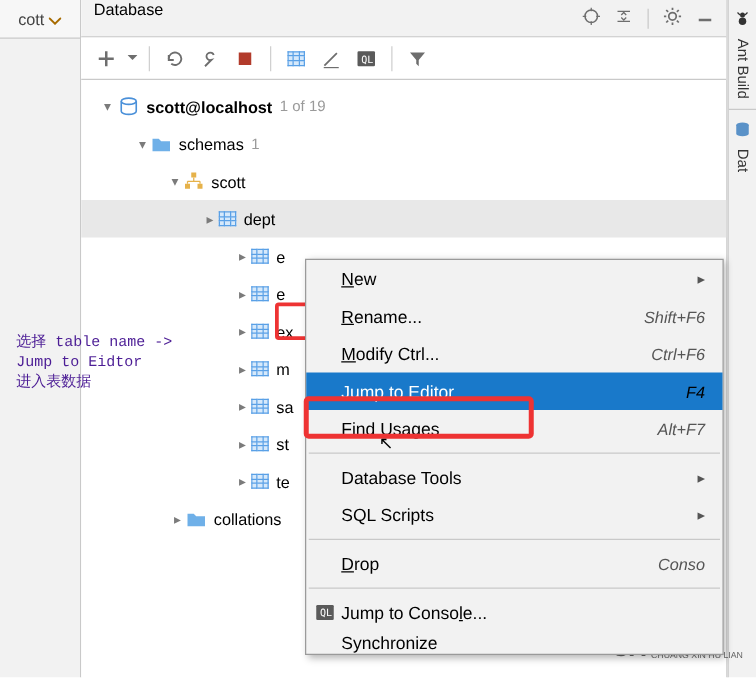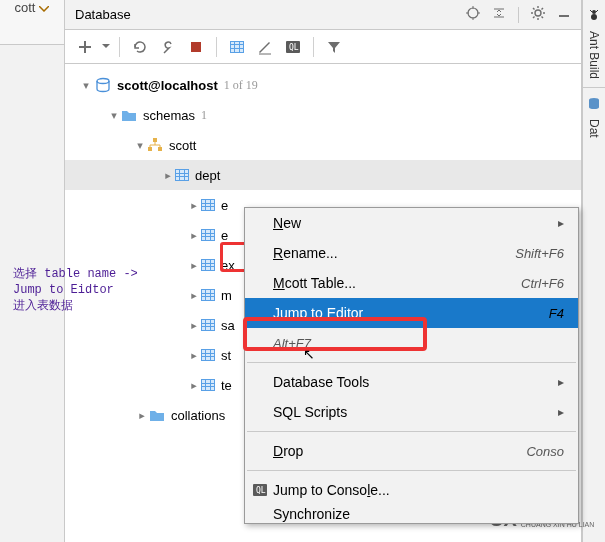--- a/index.html
+++ b/index.html
@@ -1,38 +1,38 @@
 <!DOCTYPE html>
 <html><head>
 <meta charset="utf-8">
 <style>
 * { box-sizing: border-box; margin: 0; padding: 0; }
 body { font-family: "Segoe UI", Arial, sans-serif; font-size: 13px; background: #fff; width: 605px; height: 542px; overflow: hidden; position: relative; color: #000; }
 
 .left-panel { position: absolute; left: 0; top: 0; width: 65px; height: 542px; background: #f2f2f2; border-right: 1px solid #c9c9c9; }
-.left-top-cell { border-bottom: 1px solid #c9c9c9; height: 45px; display: flex; align-items: flex-start; justify-content: center; background: #f7f7f7; }
+.left-top-cell { border-bottom: 1px solid #c9c9c9; height: 31px; display: flex; align-items: center; justify-content: center; background: #f7f7f7; }
 .left-top-cell span { font-size: 13px; color: #444; }
 .left-dropdown-chev { margin-left: 4px; }
 
 .main-panel { position: absolute; left: 65px; top: 0; right: 23px; bottom: 0; background: #fff; border-right: 1px solid #c9c9c9; display: flex; flex-direction: column; }
-.main-header { height: 30px; border-bottom: 1px solid #c9c9c9; background: #f2f2f2; display: flex; align-items: center; padding: 0 10px; }
+.main-header { height: 30px; border-bottom: 1px solid #c9c9c9; background: #f2f2f2; display: flex; padding: 0 10px; }
 .main-header-title { flex: 1; font-size: 13px; color: #000; }
 .header-icons { display: flex; gap: 12px; align-items: center; }
 
 .toolbar { height: 34px; border-bottom: 1px solid #c9c9c9; display: flex; align-items: center; padding: 0 8px; gap: 4px; background: #fff; }
 .toolbar .sep { width: 1px; height: 20px; background: #d0d0d0; margin: 0 4px; }
 .tb-btn { width: 24px; height: 24px; display: flex; align-items: center; justify-content: center; color: #6e6e6e; }
 .tb-btn svg { display: block; }
 
 .tree { flex: 1; position: relative; padding-top: 6px; }
 .tree-row { display: flex; align-items: center; height: 30px; }
 .chev { width: 14px; display: inline-flex; justify-content: center; color: #7b7b7b; font-size: 11px; }
 .db-icon, .folder-icon, .schema-icon, .table-icon { display: inline-flex; margin-right: 6px; }
 .tree-text { white-space: nowrap; }
-.muted { color: #9a9a9a; margin-left: 6px; font-size: 12px; font-family: Liberation Serif, serif; }
+.muted { color: #9a9a9a; margin-left: 6px; font-size: 12px; }
 
 .row-scott { padding-left: 14px; }
 .row-schemas { padding-left: 42px; }
 .row-scott2 { padding-left: 68px; }
 .row-dept { padding-left: 96px; background: #e8e8e8; }
 .row-child { padding-left: 122px; }
 .row-collations { padding-left: 70px; }
 
 .red-box1 { position: absolute; border: 3px solid #e33; border-radius: 3px; left: 155px; top: 178px; width: 100px; height: 30px; pointer-events: none; }
 .red-box2 { position: absolute; border: 4px solid #e33; border-radius: 4px; left: 243px; top: 317px; width: 184px; height: 34px; pointer-events: none; z-index: 50; }
@@ -462,28 +462,29 @@
 <div class="context-menu">
   <div class="menu-item">
       <span class="label"><span class="underline">N</span><span>ew</span></span>
       <span class="sub-arrow">▸</span>
     </div>
   <div class="menu-item">
       <span class="label"><span class="underline">R</span><span>ename...</span></span>
       <span class="shortcut">Shift+F6</span>
     </div>
   <div class="menu-item">
-      <span class="label"><span class="underline">M</span><span>cott Table...</span></span>
+      <span class="label"><span class="underline">M</span><span>odify Ctrl...</span></span>
       <span class="shortcut">Ctrl+F6</span>
     </div>
   <div class="menu-item highlight">
       <span class="label"><span class="underline">J</span><span>ump to Editor</span></span>
       <span class="shortcut">F4</span>
     </div>
   <div class="menu-item">
+      <span class="label"><span>Find </span><span class="underline">U</span><span>sages</span></span>
       <span class="shortcut">Alt+F7</span>
     </div>
   <div class="menu-sep"></div>
   <div class="menu-item">
       <span class="label">Database Tools</span>
       <span class="sub-arrow">▸</span>
     </div>
   <div class="menu-item">
       <span class="label">SQL Scripts</span>
       <span class="sub-arrow">▸</span>

